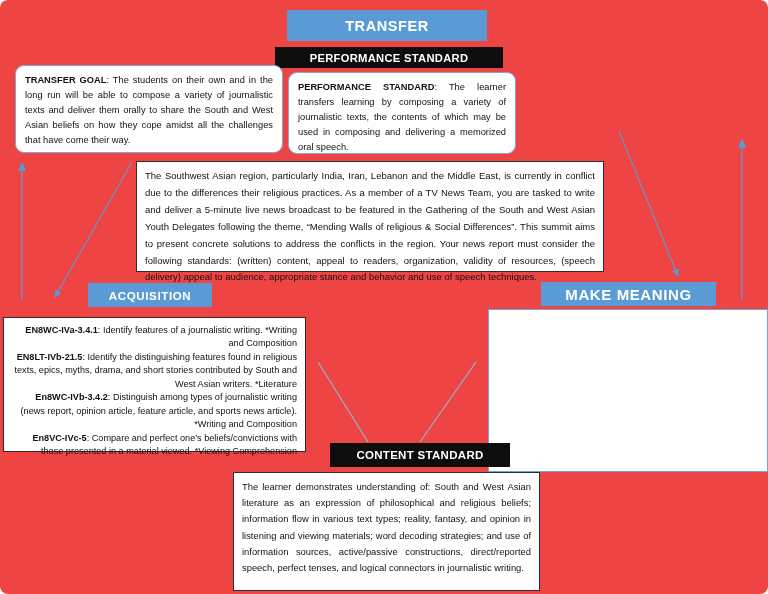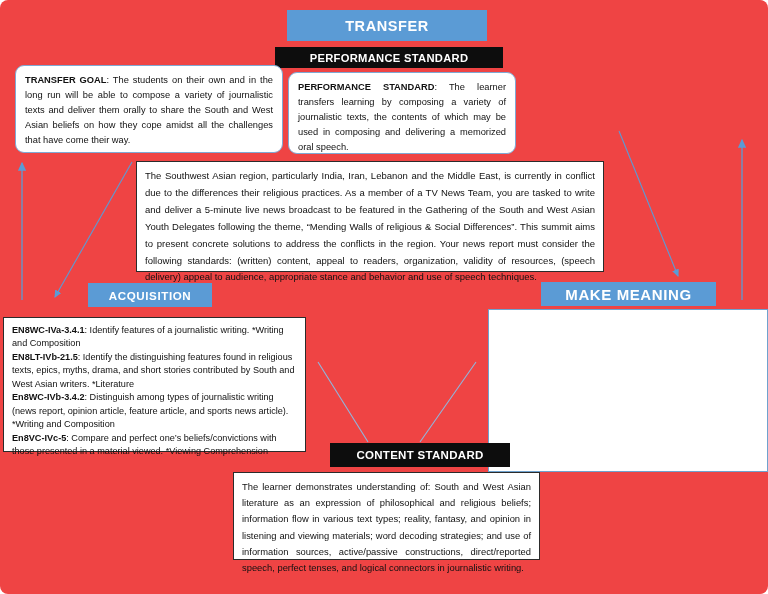--- a/index.html
+++ b/index.html
@@ -72,37 +72,37 @@
     box-sizing: border-box;
   }
   .ptext {
     font-size: 9.3px;
     line-height: 1.62;
     color: #111111;
     text-align: justify;
     margin: 0;
   }
   .ptext-left {
-    text-align: left;
+    text-align: right;
   }
   .lead {
     font-weight: bold;
   }
   #t-transfer { left: 287px; top: 10px; width: 200px; height: 31px; font-size: 14.5px; }
   #t-perfstd  { left: 275px; top: 47px; width: 228px; height: 21px; font-size: 11.2px; }
   #t-acq      { left: 88px;  top: 283px; width: 124px; height: 24px; font-size: 11.6px; }
   #t-mkmean   { left: 541px; top: 282px; width: 175px; height: 24px; font-size: 15px; }
   #t-content  { left: 330px; top: 443px; width: 180px; height: 24px; font-size: 11.5px; }
   #box-goal   { left: 15px;  top: 65px;  width: 268px; height: 88px; }
   #box-ps     { left: 288px; top: 72px;  width: 228px; height: 82px; }
   #box-task   { left: 522px; top: 65px;  width: 240px; height: 73px; }
   #box-scenario { left: 136px; top: 161px; width: 468px; height: 111px; }
   #box-acq    { left: 3px;   top: 317px;  width: 303px; height: 135px; }
   #box-mm     { left: 488px; top: 309px; width: 280px; height: 163px; }
-  #box-cs     { left: 233px; top: 472px; width: 307px; height: 88px; }
+  #box-cs     { left: 233px; top: 472px; width: 307px; height: 119px; }
   #box-acq .ptext { font-size: 9.15px; line-height: 1.47; }
   #box-cs .ptext  { font-size: 9.4px;  line-height: 1.72; }
   #box-scenario .ptext { font-size: 9.5px; line-height: 1.78; }
 </style>
 </head>
 <body>
 
 <div id="page">
 
   <svg id="arrows" viewBox="0 0 768 594" xmlns="http://www.w3.org/2000/svg">

